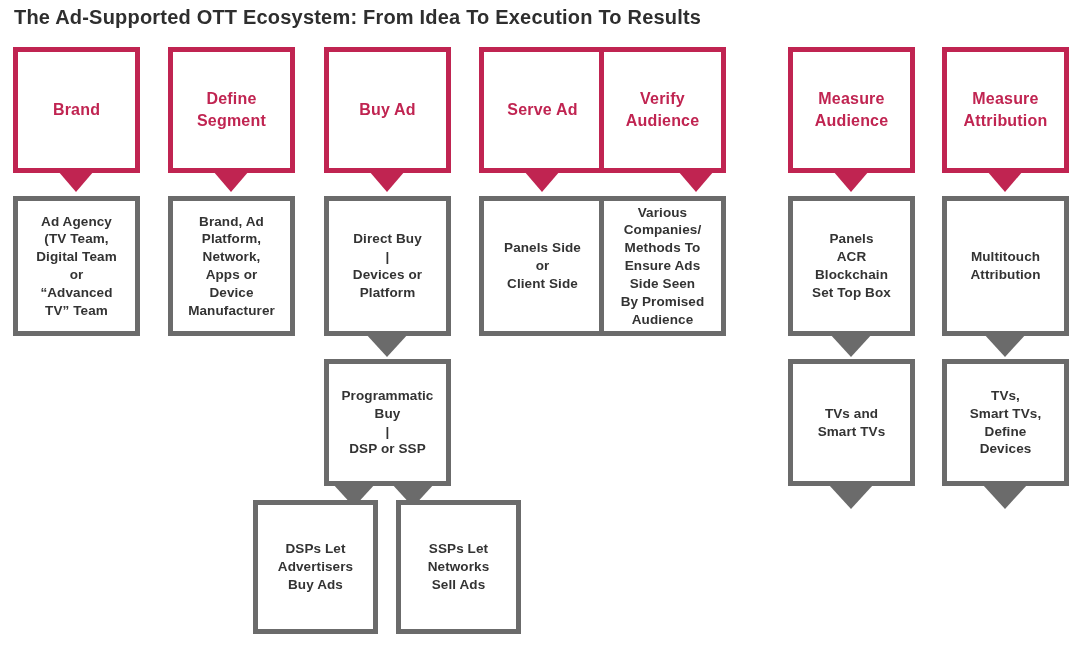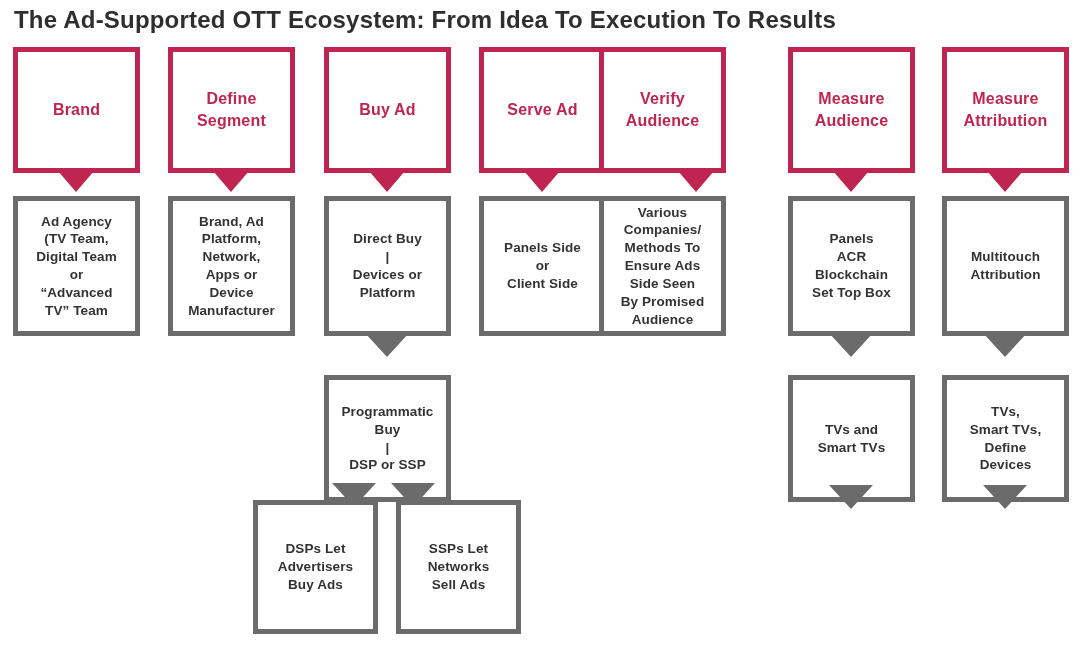--- a/index.html
+++ b/index.html
@@ -2,39 +2,39 @@
 <html><head>
 <meta charset="utf-8">
 <style>
   html,body{margin:0;padding:0;background:#ffffff;}
   .canvas{
     position:relative;width:1080px;height:650px;background:#ffffff;
     font-family:"Liberation Sans", sans-serif;overflow:hidden;
   }
   .title{
     position:absolute;left:14px;top:6px;width:1050px;
-    font-size:24px;font-weight:bold;color:#2e2e2e;letter-spacing:.2px;
+    font-size:20px;font-weight:bold;color:#2e2e2e;letter-spacing:.2px;
   }
   .box{
     position:absolute;box-sizing:border-box;background:#ffffff;
     display:flex;align-items:center;justify-content:center;text-align:center;
     white-space:pre-line;font-weight:bold;
   }
   .stage{
     border:5px solid #c02451;color:#c02451;
     font-size:16px;line-height:1.35;letter-spacing:.2px;
     top:47px;height:126px;width:127px;
   }
   .detail{
     border:5px solid #6b6b6b;color:#333333;
     font-size:13.5px;line-height:1.32;letter-spacing:.1px;
     width:127px;
   }
   .r2{top:196px;height:140px;}
-  .r3{top:359px;height:127px;margin-top:16px;}
+  .r3{top:359px;height:127px;}
   .r4{top:500px;height:134px;width:125px;text-align:center;}
   .c1{left:13px}.c2{left:168px}.c3{left:324px}.c4{left:479px}
   .c5{left:599px}.c6{left:788px}.c7{left:942px}
   .arrow{position:absolute;width:0;height:0;}
   .arrow.red{
     border-left:18px solid transparent;border-right:18px solid transparent;
     border-top:21px solid #c02451;top:171px;
   }
   .arrow.gray{
     border-left:22px solid transparent;border-right:22px solid transparent;

